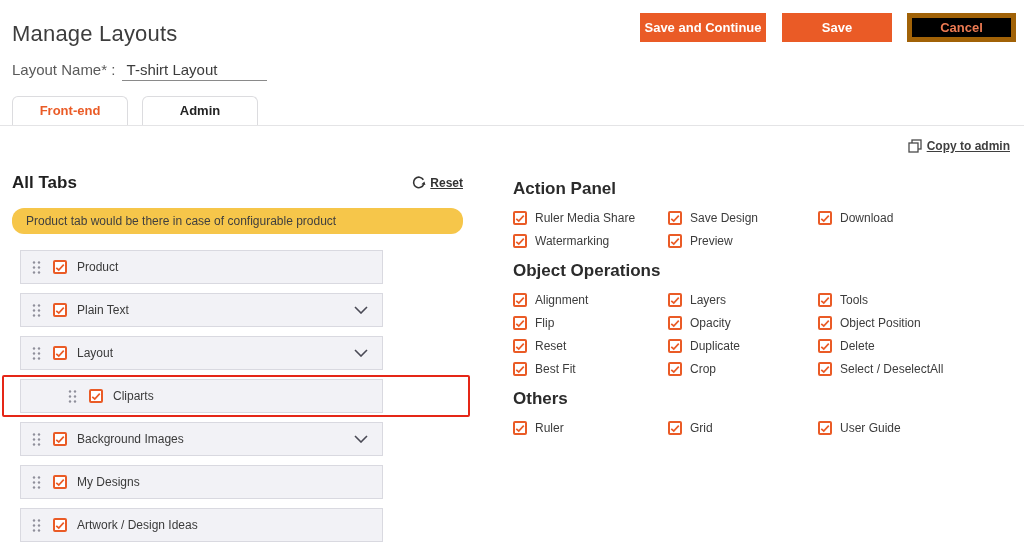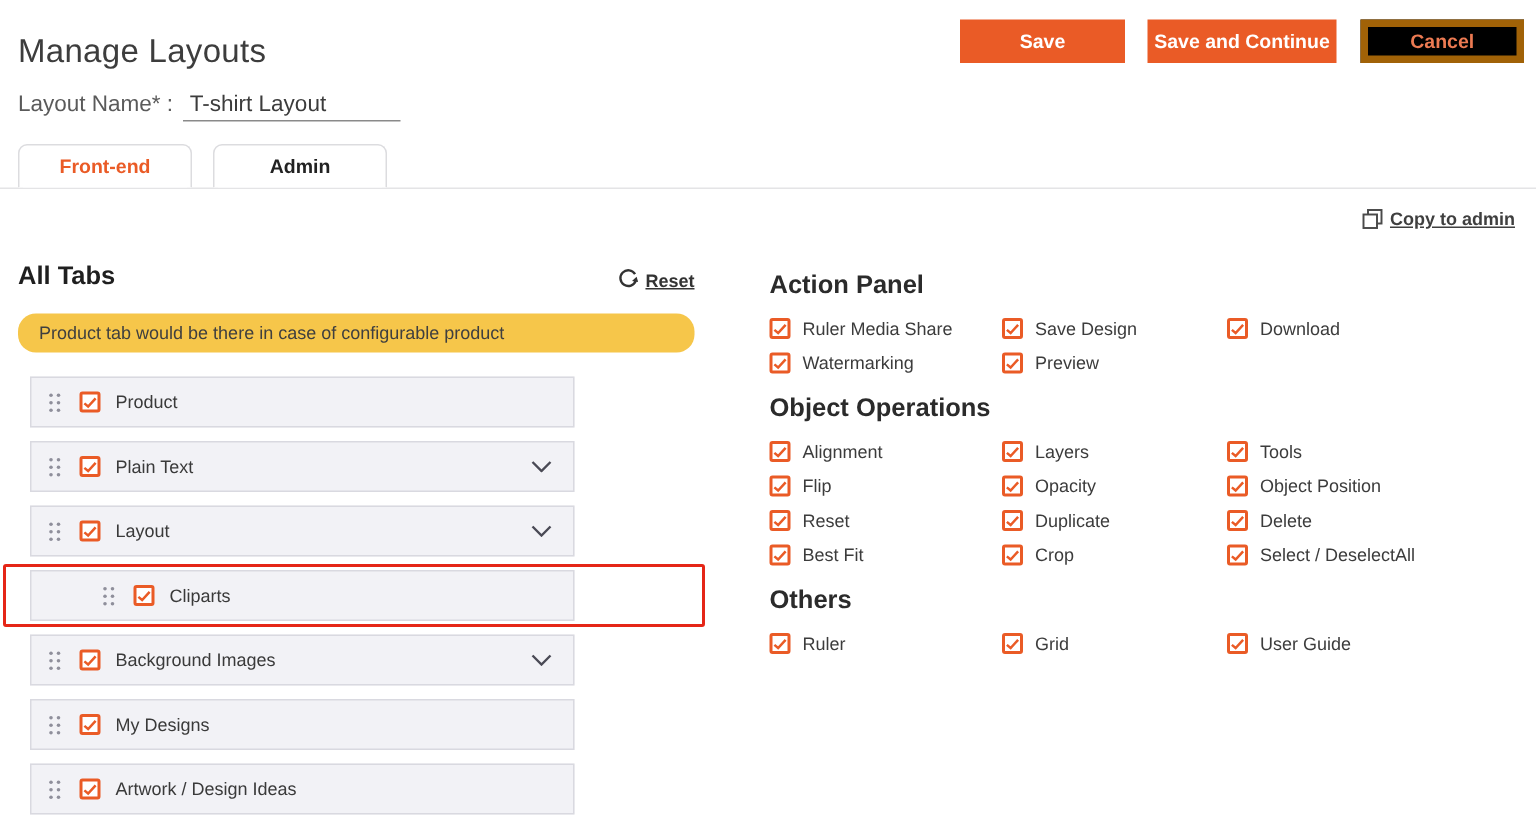--- a/index.html
+++ b/index.html
@@ -52,21 +52,21 @@
     display: inline-flex; align-items: center; gap: 5px; cursor: pointer;
     font-size: 12px; font-weight: bold; color: #3f3f3f;
   }
   .copy-link .link-text { text-decoration: underline; }
 
   
   .main { display: flex; padding: 16px 12px 0 12px; }
   .left-col { width: 451px; flex: none; }
   .right-col { margin-left: 50px; padding-top: 6px; flex: 1; }
 
-  .left-head { display: flex; align-items: flex-end; justify-content: space-between; gap: 46px; }
+  .left-head { display: flex; align-items: center; justify-content: space-between; gap: 46px; }
   .left-head h2 { font-size: 17px; font-weight: bold; color: #1f1f1f; }
   .reset-link {
     display: inline-flex; align-items: center; gap: 4px; cursor: pointer;
     font-size: 12px; font-weight: bold; color: #333;
   }
   .reset-link .link-text { text-decoration: underline; }
 
   .notice {
     margin-top: 15px; background: #f6c64a; border-radius: 12px;
     padding: 6px 14px; font-size: 12px; color: #3f3f3f; height: 26px;
@@ -110,22 +110,22 @@
   svg { display: block; }
 </style>
 </head>
 <body>
 
 <div class="page">
 
   <div class="header-row">
     <h1 class="page-title">Manage Layouts</h1>
     <div class="header-buttons">
+      <button id="btn-save-continue" class="btn solid">Save and Continue</button>
       <button id="btn-save" class="btn solid">Save</button>
-      <button id="btn-save-continue" class="btn solid">Save and Continue</button>
       <button id="btn-cancel" class="btn outline">Cancel</button>
     </div>
   </div>
 
   <div class="name-row">
     <span class="name-label">Layout Name* :</span>
     <span class="name-value">T-shirt Layout</span>
   </div>
 
   <div class="tabs-row" id="tabs-row">

